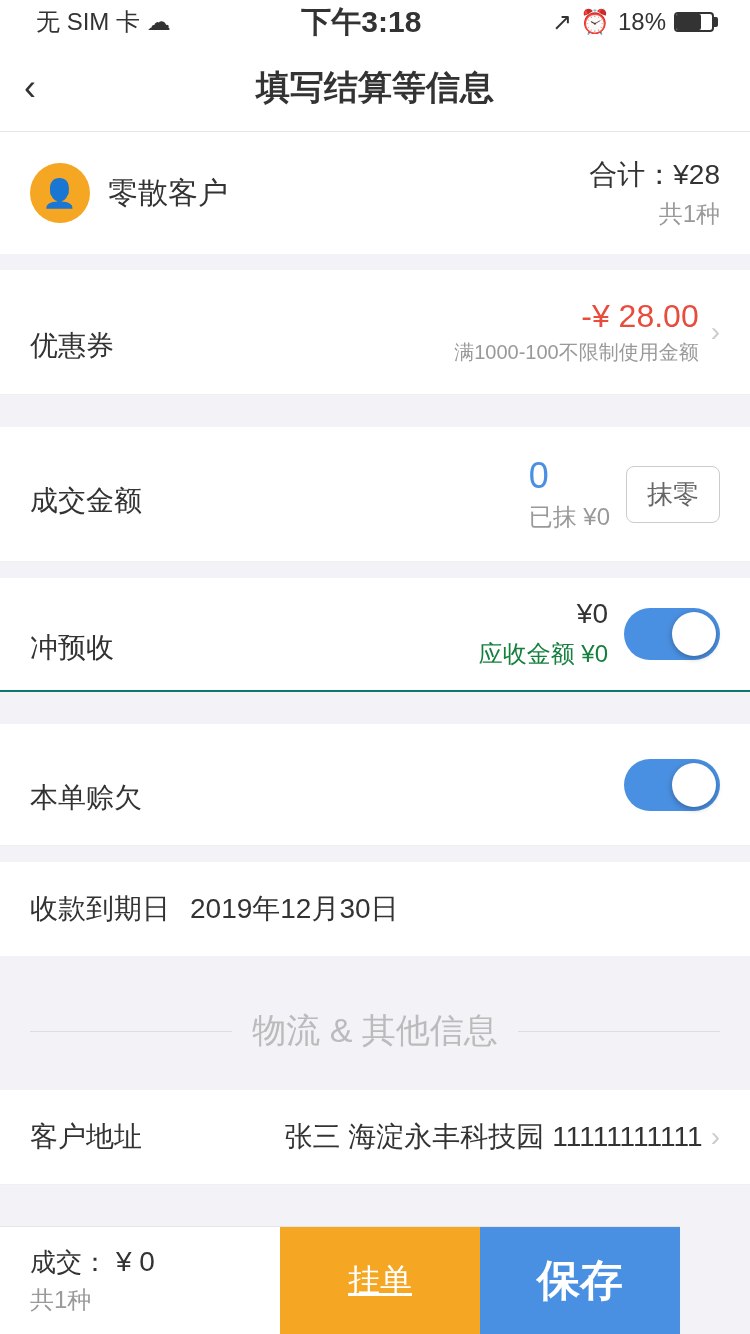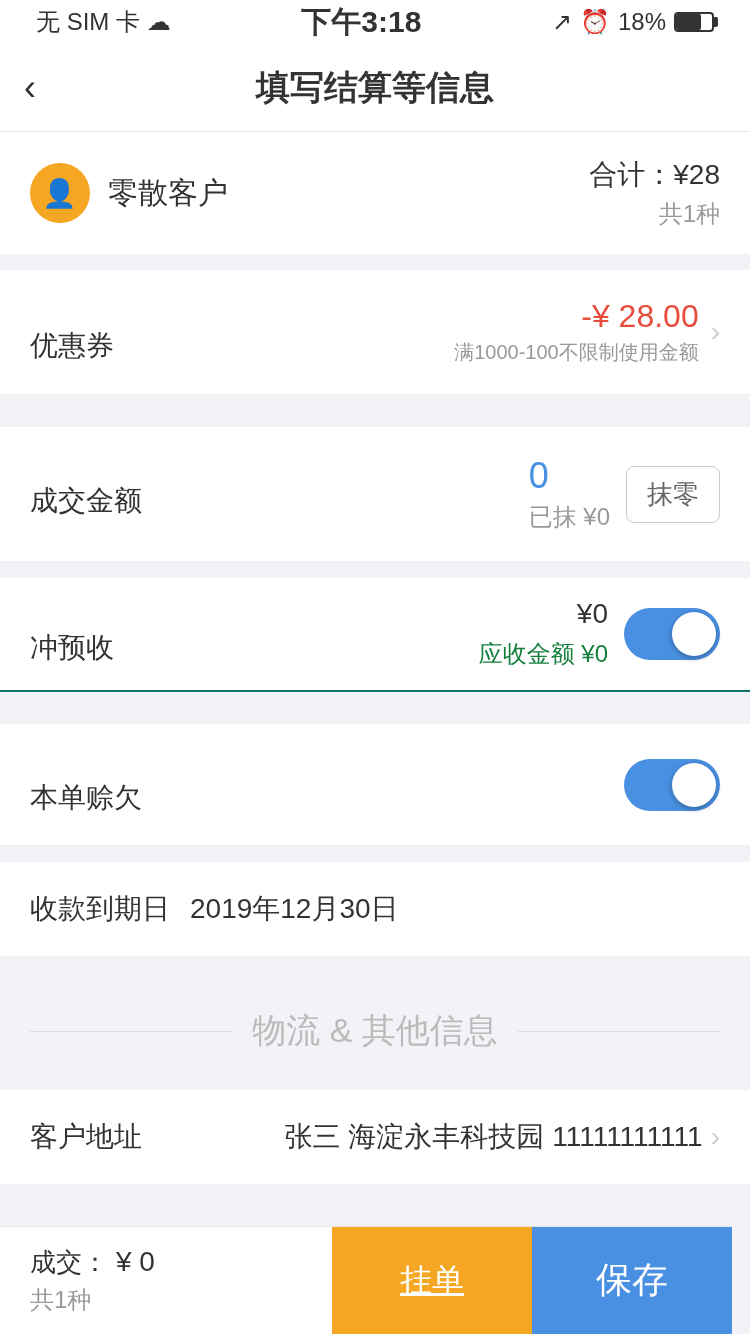--- a/index.html
+++ b/index.html
@@ -210,21 +210,21 @@
     }
     .address-label { font-size: 28px; color: #333; white-space: nowrap; margin-right: 20px; }
     .address-value { font-size: 28px; color: #333; flex: 1; }
     .address-right { display: flex; align-items: center; gap: 8px; }
 
     
     .bottom-bar {
       position: fixed;
       bottom: 0;
       left: 0;
-      width: 732px;
+      width: 680px;
       height: 108px;
       background: #fff;
       display: flex;
       align-items: center;
       border-top: 1px solid #e5e5e5;
     }
     .bottom-info {
       flex: 1;
       padding: 0 30px;
     }
@@ -244,23 +244,23 @@
       cursor: pointer;
       text-decoration: underline;
     }
     .btn-save {
       width: 200px;
       height: 108px;
       background: #4a90e2;
       display: flex;
       align-items: center;
       justify-content: center;
-      font-size: 36px;
+      font-size: 43px;
       color: #fff;
-      font-weight: 400;
+      font-weight: 700;
       cursor: pointer;
     }
   </style>
 </head>
 <body>
 
 <div class="status-bar">
   <div class="status-left">
     <span>无 SIM 卡  ☁</span>
   </div>

